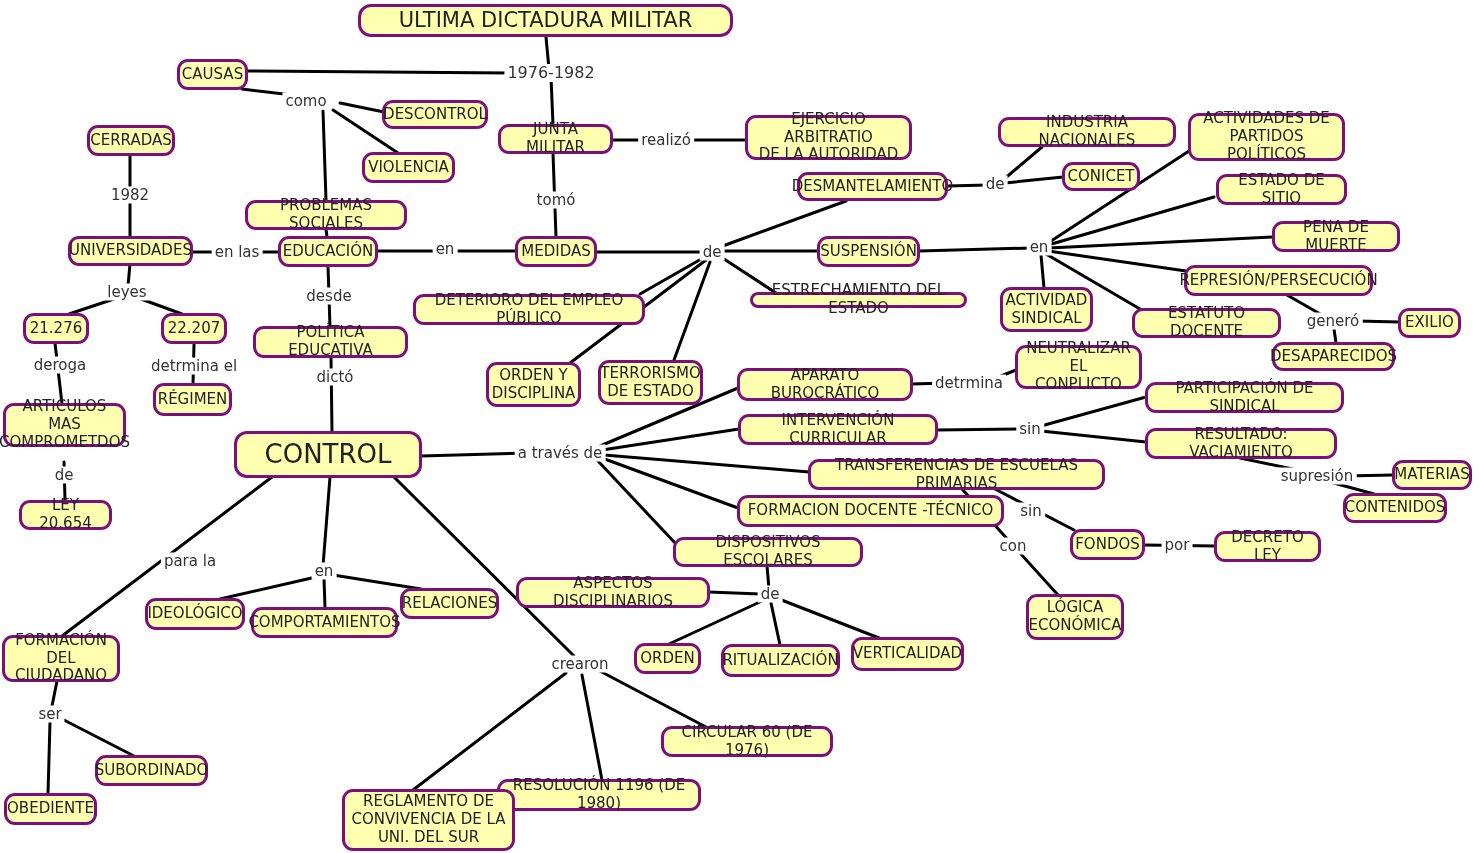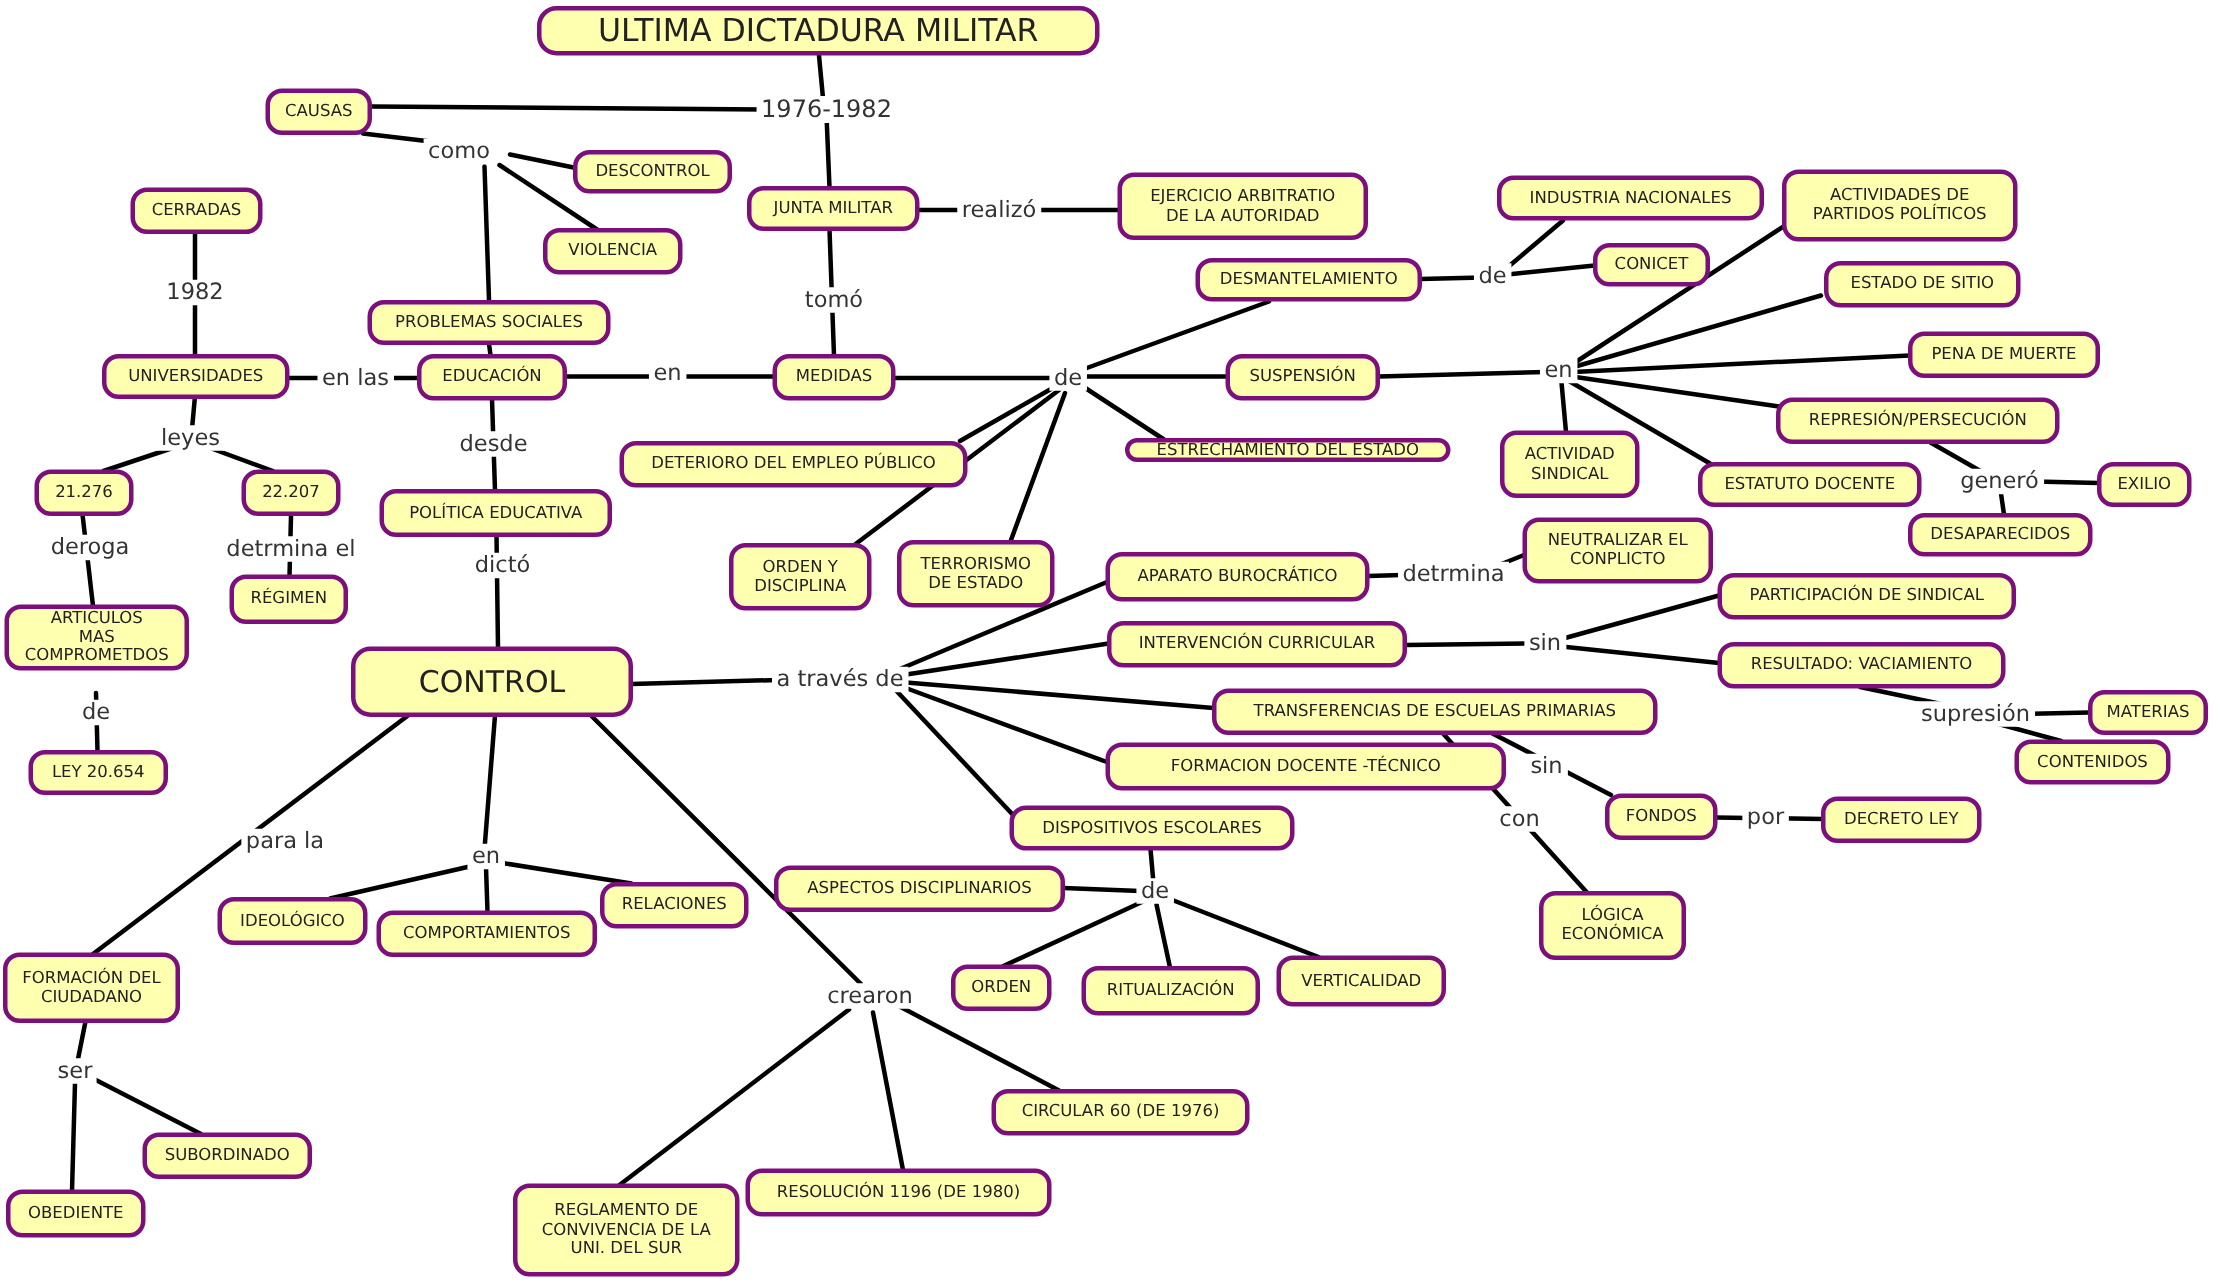--- a/index.html
+++ b/index.html
@@ -7,25 +7,25 @@
     width:1480px;height:853px;position:relative;overflow:hidden;
     background:#ffffff;
     font-family:"DejaVu Sans","Liberation Sans",sans-serif;
   }
   svg.edges{position:absolute;left:0;top:0;z-index:1;}
   svg.edges line{stroke:#000000;stroke-width:3;stroke-linecap:round;}
   .node{
     position:absolute;box-sizing:border-box;z-index:3;
     background:#FFFFB0;border:3px solid #7D0F7D;border-radius:11px;
     display:flex;align-items:center;justify-content:center;text-align:center;
-    font-size:11px;line-height:1.18;color:#222222;
+    font-size:15px;line-height:1.18;color:#222222;
     padding:1px 4px;white-space:pre-line;
   }
   .node.big{font-size:21px;border-radius:13px;}
-  .node.big2{font-size:20px;border-radius:13px;}
+  .node.big2{font-size:26px;border-radius:13px;}
   .lbl{
     position:absolute;z-index:2;transform:translate(-50%,-50%);
     background:#ffffff;color:#333333;font-size:15px;line-height:1;
     padding:1px 3px;white-space:nowrap;
   }
   .lbl.big{font-size:16px;}
 </style>
 </head>
 <body>
 
@@ -199,15 +199,15 @@
 <div class="node" style="left:251px;top:607px;width:147px;height:31px">COMPORTAMIENTOS</div>
 <div class="node" style="left:634px;top:643px;width:67px;height:31px">ORDEN</div>
 <div class="node" style="left:721px;top:644px;width:119px;height:33px">RITUALIZACIÓN</div>
 <div class="node" style="left:851px;top:637px;width:113px;height:34px">VERTICALIDAD</div>
 <div class="node" style="left:2px;top:635px;width:118px;height:47px">FORMACIÓN DEL
 CIUDADANO</div>
 <div class="node" style="left:95px;top:755px;width:113px;height:31px">SUBORDINADO</div>
 <div class="node" style="left:4px;top:793px;width:93px;height:32px">OBEDIENTE</div>
 <div class="node" style="left:661px;top:726px;width:172px;height:31px">CIRCULAR 60 (DE 1976)</div>
 <div class="node" style="left:497px;top:779px;width:204px;height:32px">RESOLUCIÓN 1196 (DE 1980)</div>
-<div class="node" style="left:342px;top:789px;width:151px;height:62px">REGLAMENTO DE
+<div class="node" style="left:342px;top:789px;width:173px;height:62px">REGLAMENTO DE
 CONVIVENCIA DE LA
 UNI. DEL SUR</div>
 
 </body></html>

